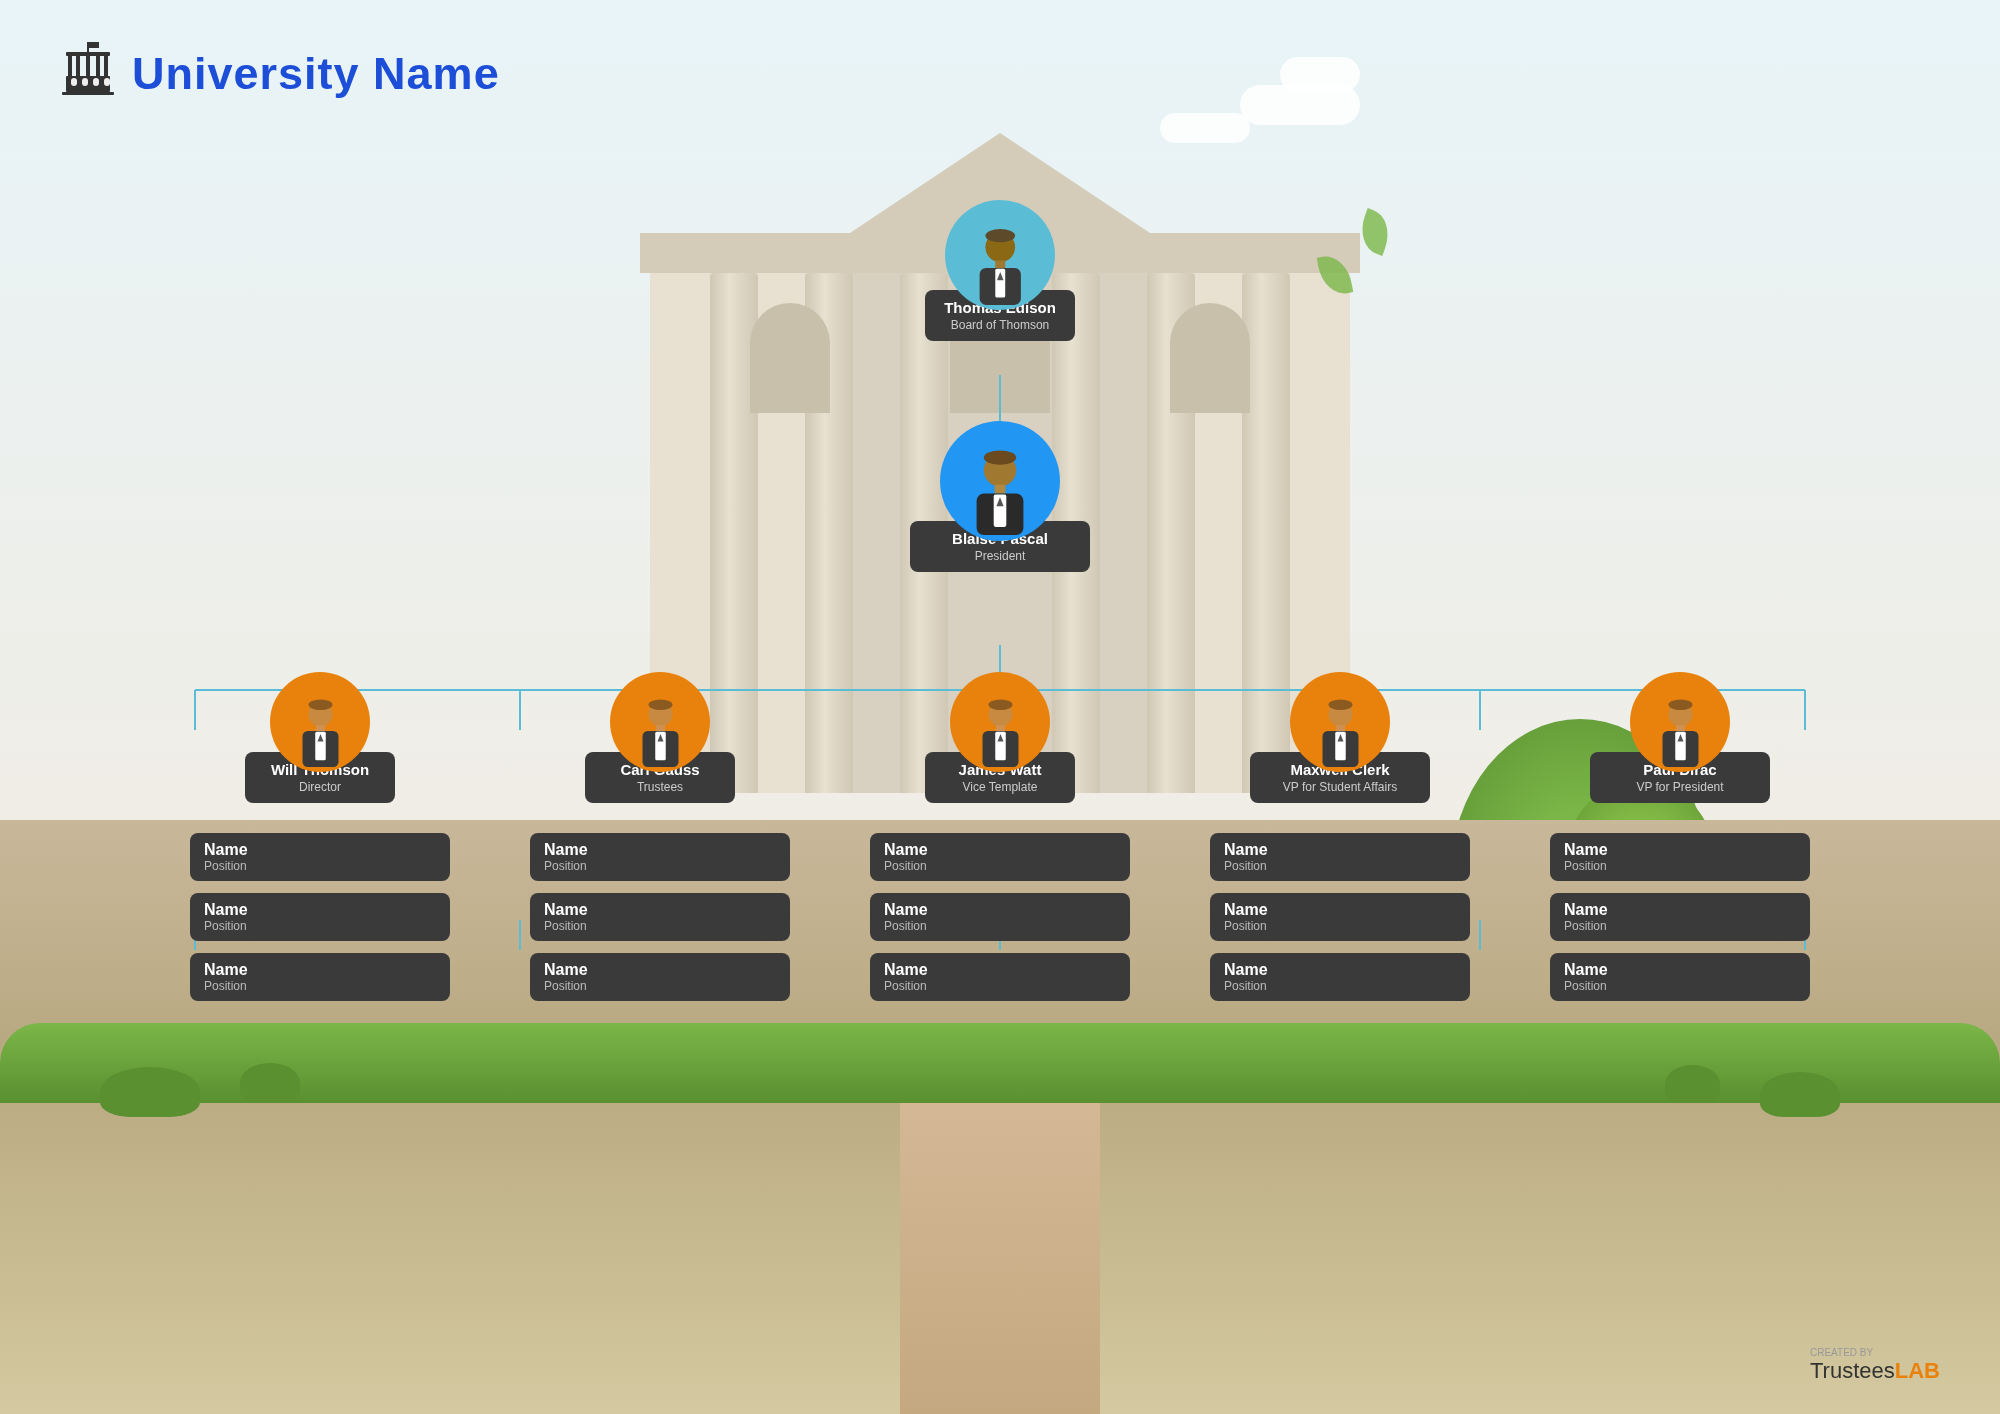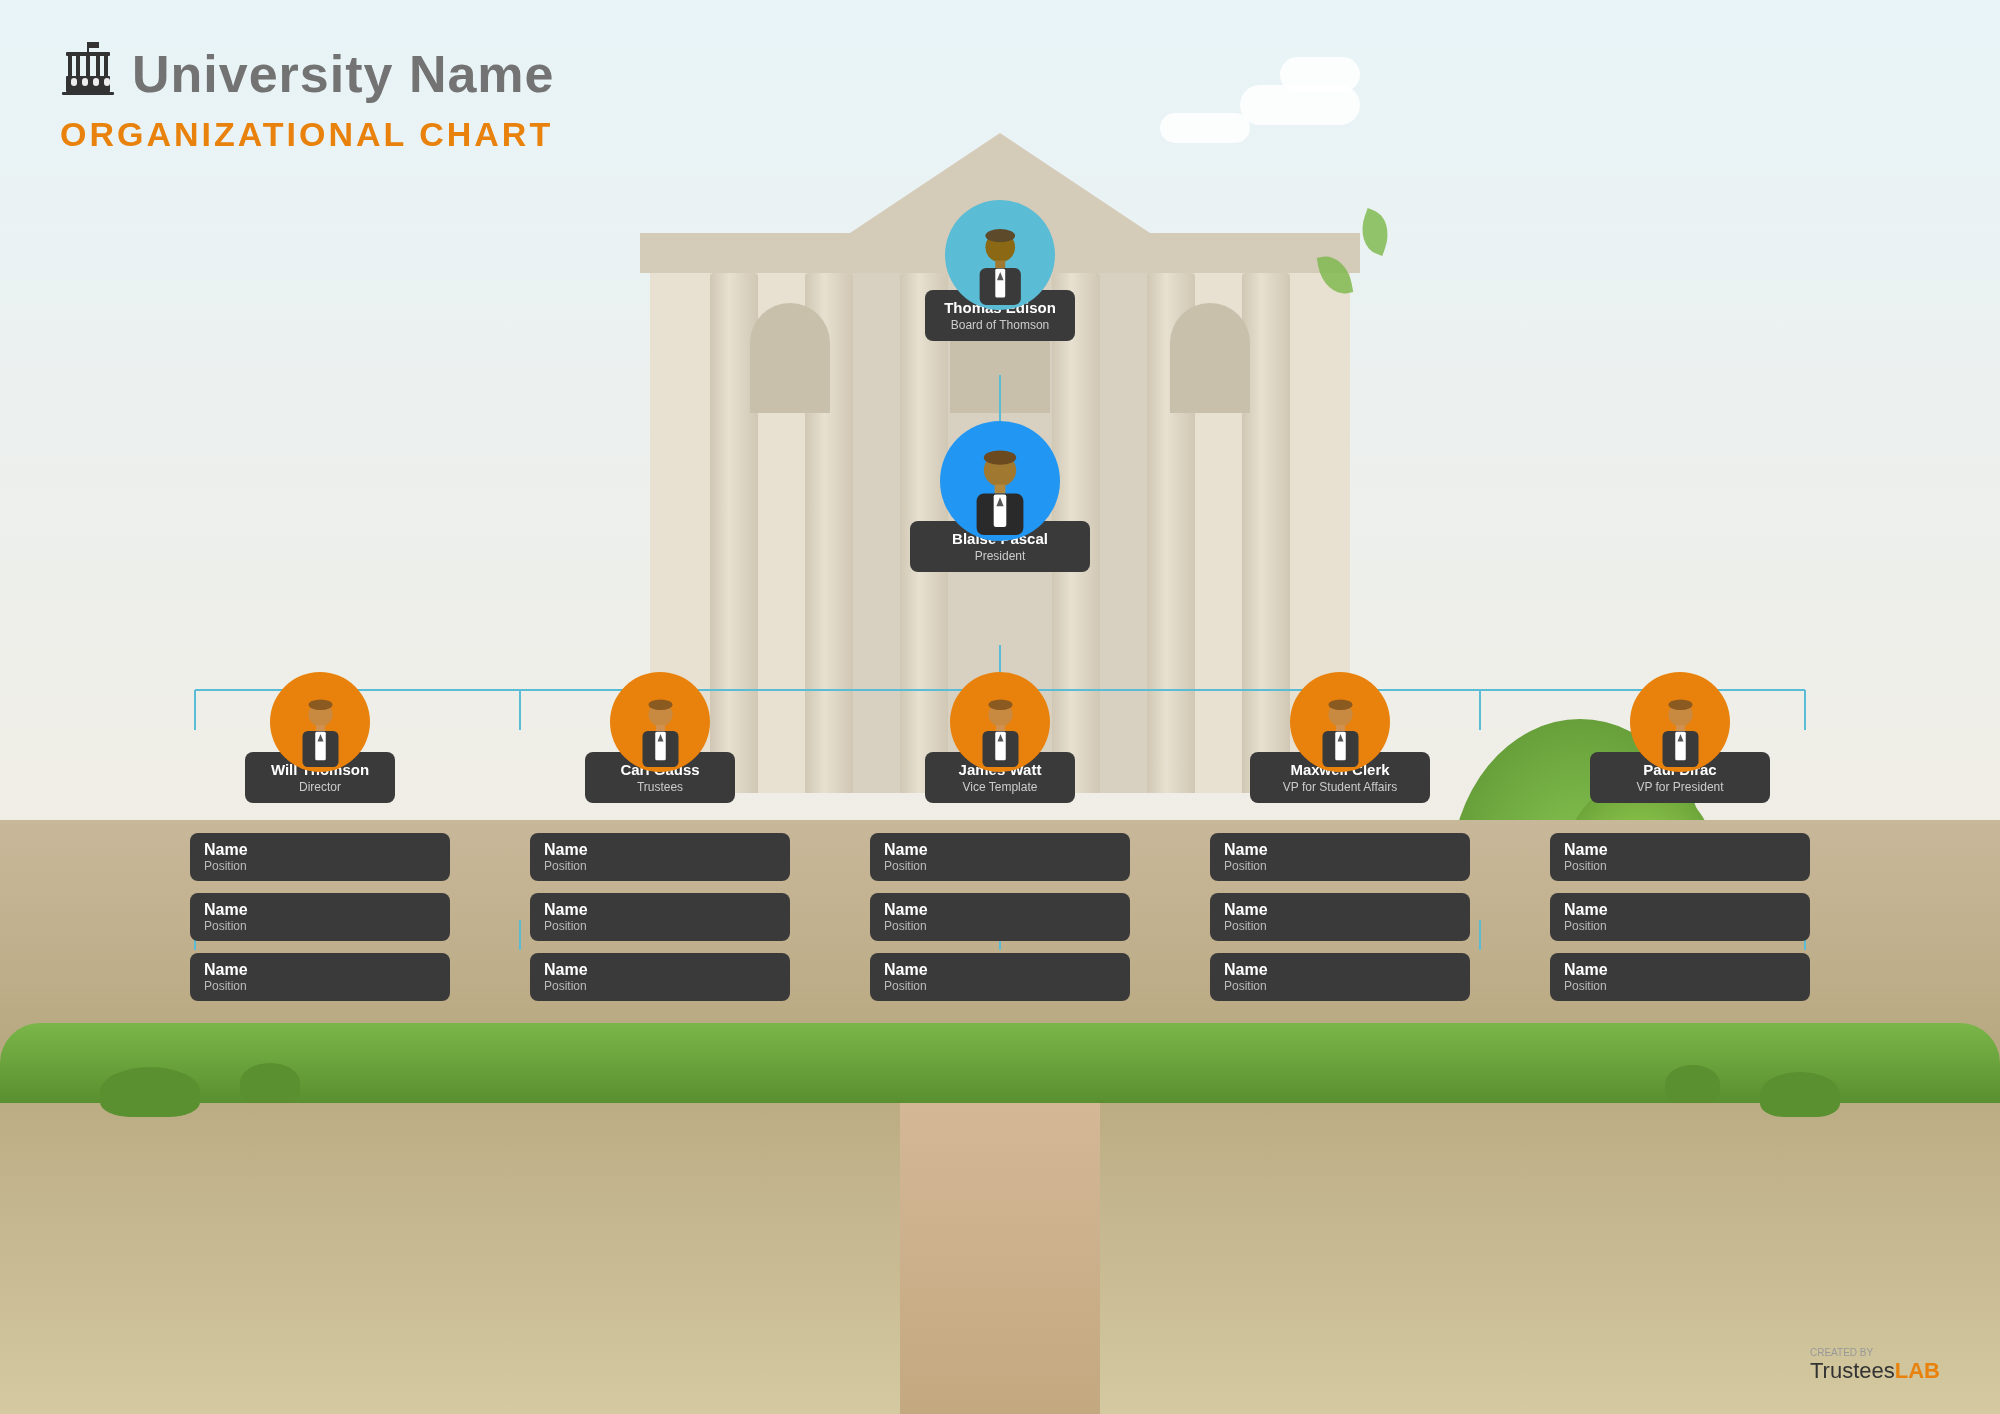--- a/index.html
+++ b/index.html
@@ -194,23 +194,23 @@
       gap: 16px;
       margin-bottom: 8px;
     }
 
     .university-icon {
       font-size: 48px;
       color: #333;
     }
 
     .university-name {
-      font-size: 52px;
+      font-size: 45px;
       font-weight: 600;
-      color: #737373;
+      color: #1d4ed8;
       letter-spacing: 1px;
     }
 
     .org-chart-title {
       font-size: 34px;
       font-weight: 800;
       color: #e8820c;
       letter-spacing: 3px;
       text-transform: uppercase;
       margin-bottom: 20px;
@@ -416,21 +416,20 @@
         <rect x="11" y="38" width="6" height="8" rx="3" fill="#eee"></rect>
         <rect x="22" y="38" width="6" height="8" rx="3" fill="#eee"></rect>
         <rect x="33" y="38" width="6" height="8" rx="3" fill="#eee"></rect>
         <rect x="44" y="38" width="6" height="8" rx="3" fill="#eee"></rect>
 
         <rect x="2" y="52" width="52" height="3" rx="1" fill="#333"></rect>
       </svg>
     </div>
     <div class="university-name">University Name</div>
   </div>
-  <div class="org-chart-title">ORGANIZATIONAL CHART</div>
 </div>
 
 <div style="position:absolute; top:200px; left:0; right:0; display:flex; flex-direction:column; align-items:center;">
 
   <svg style="position:absolute; top:0; left:0; width:100%; height:100%; pointer-events:none; z-index:5;">
 
     <line x1="1000" y1="175" x2="1000" y2="255" stroke="#5bbcd6" stroke-width="2"></line>
 
     <line x1="1000" y1="445" x2="1000" y2="490" stroke="#5bbcd6" stroke-width="2"></line>
 

